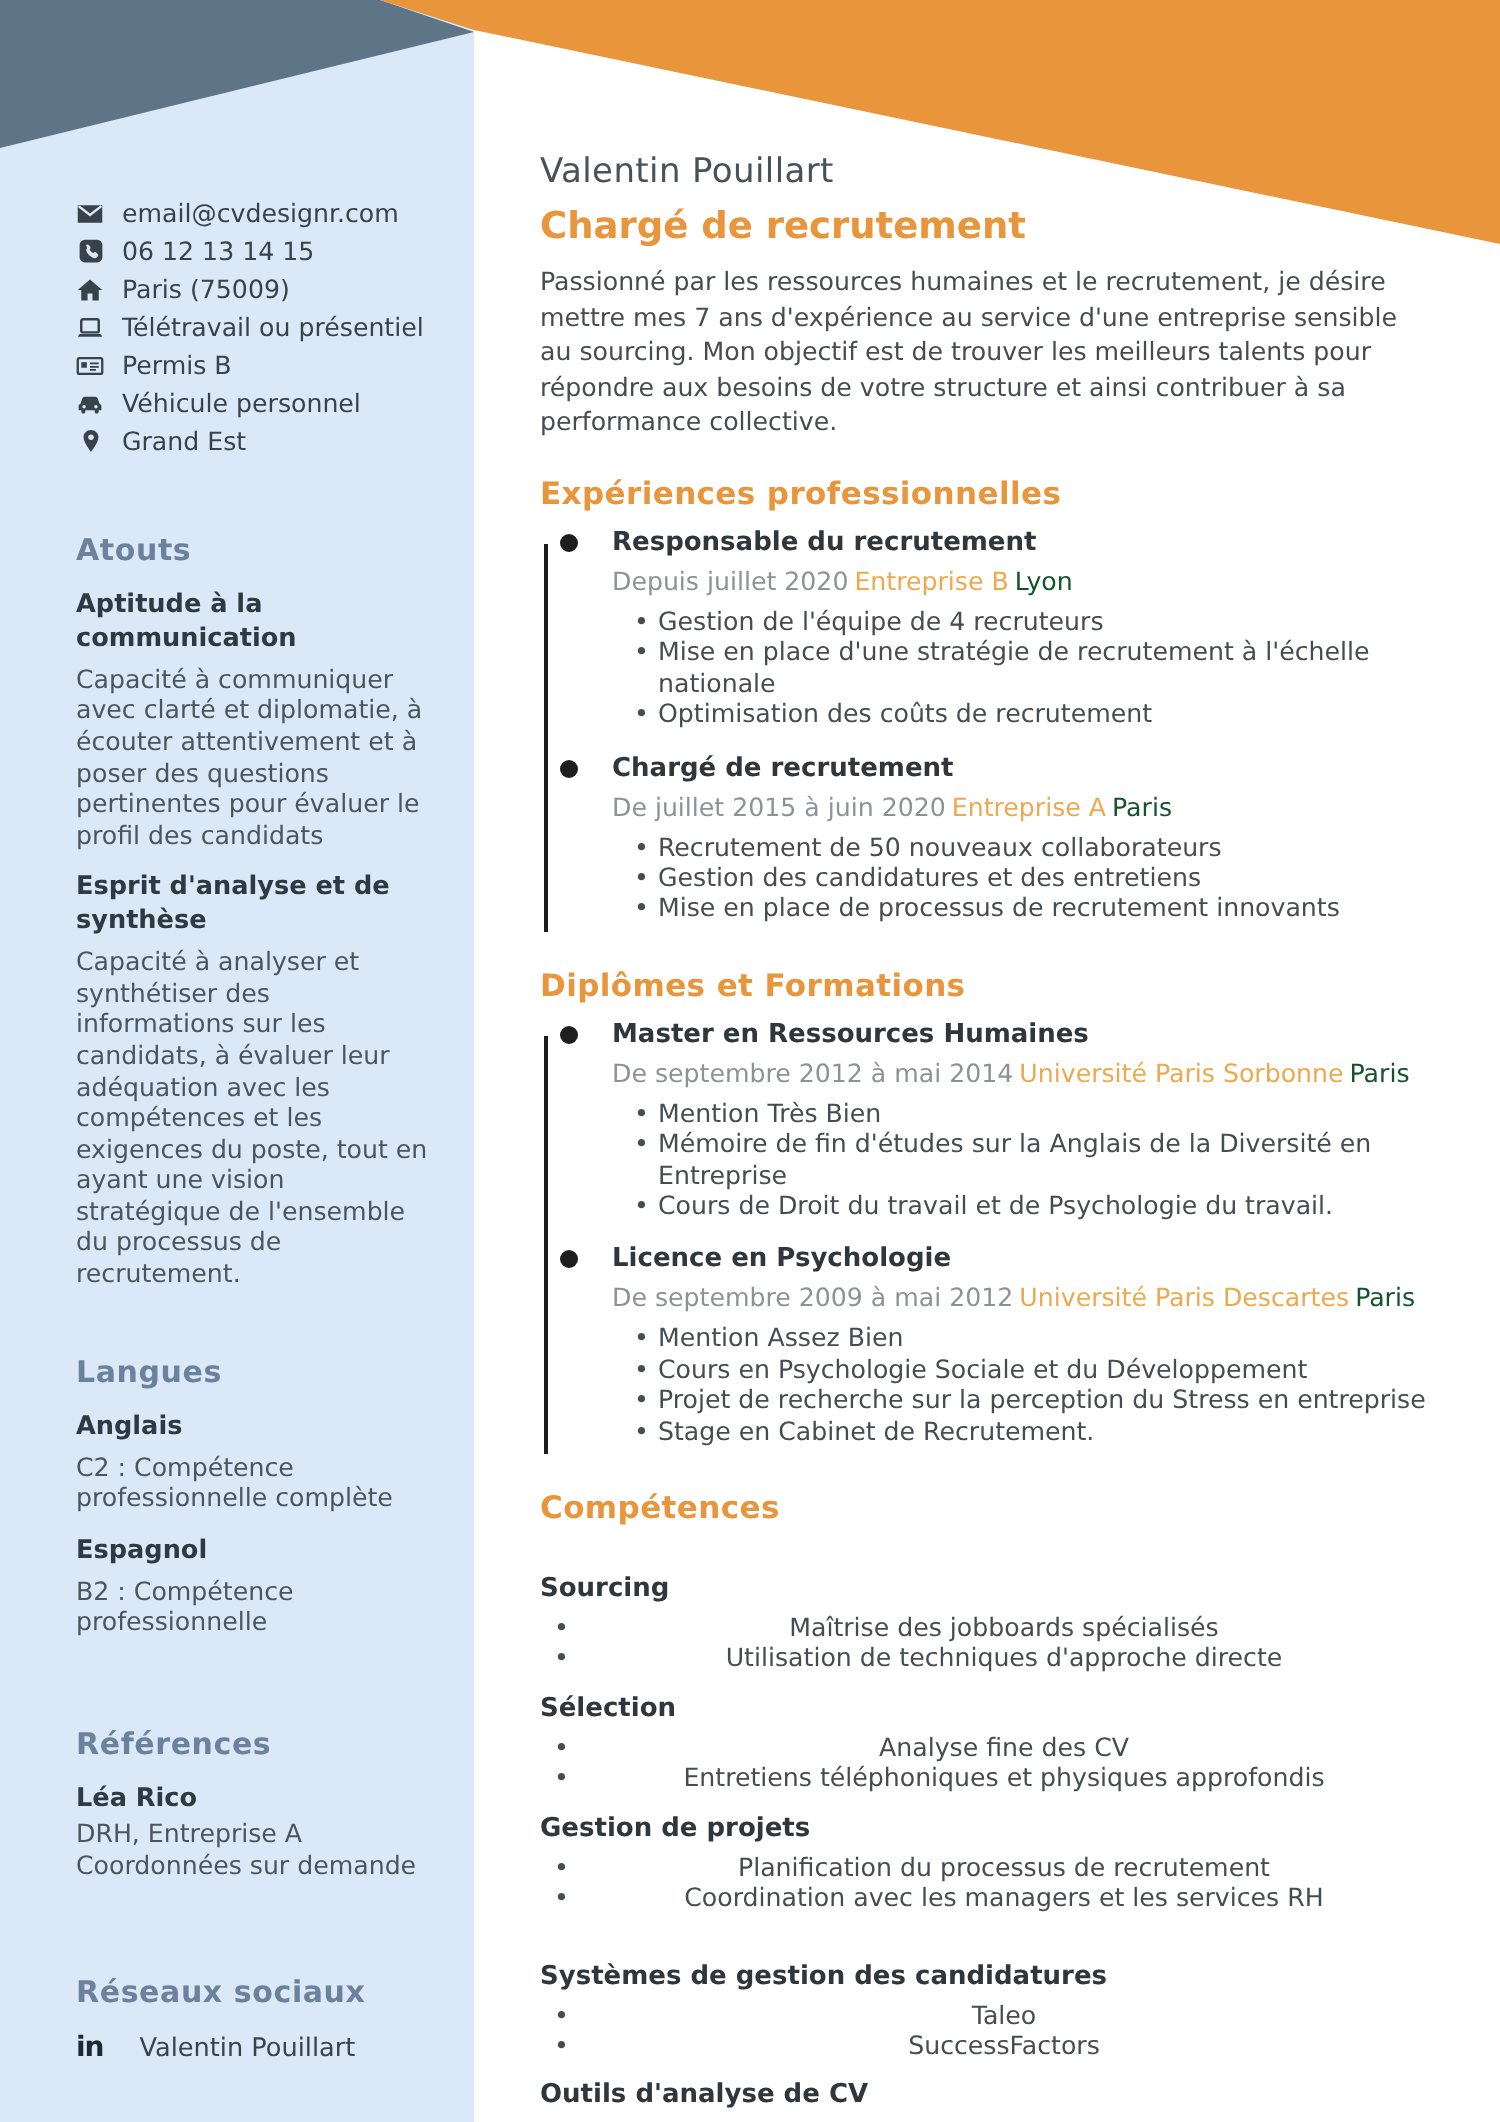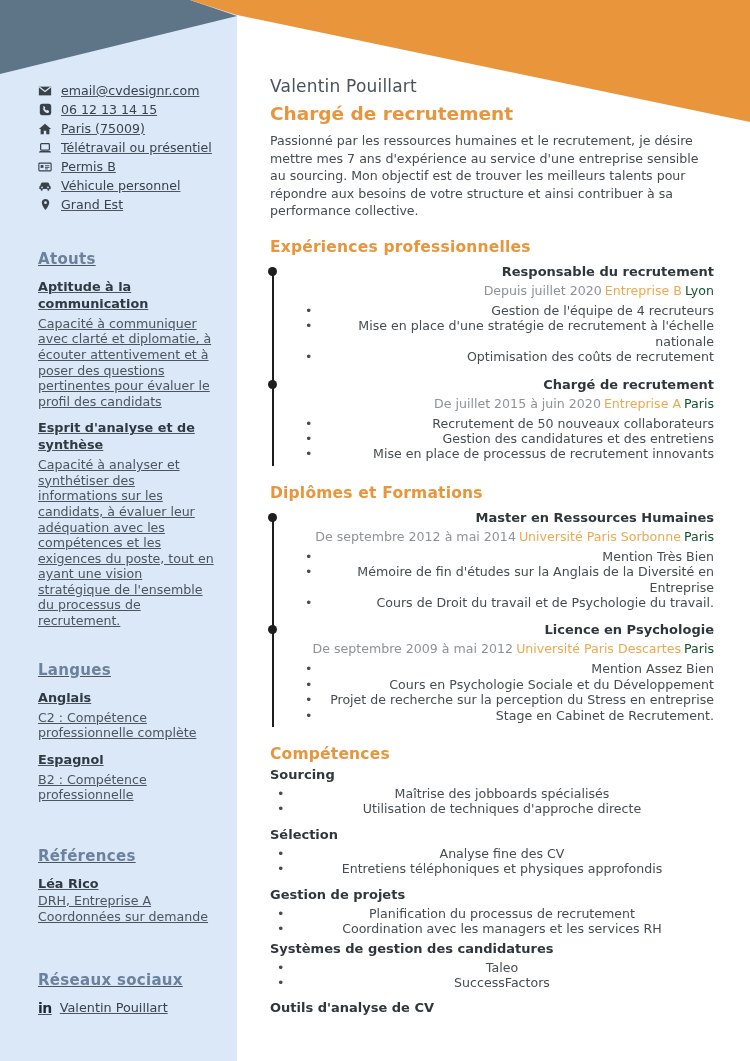--- a/index.html
+++ b/index.html
@@ -13,67 +13,67 @@
 
   
   .sidebar-bg { position:absolute; left:0; top:0; width:237px; height:1061px; background:#DAE8F7; }
   .slate-wedge { position:absolute; left:0; top:0; width:237px; height:80px; background:#5E7487;
     clip-path:polygon(0 0,190px 0,237px 16px,0 74px); z-index:2; }
   .orange-wedge { position:absolute; left:0; top:0; width:750px; height:125px; background:#E8953C;
     clip-path:polygon(190px 0,750px 0,750px 122px,237px 15px); z-index:3; }
 
   
   .sidebar { position:absolute; left:0; top:0; width:237px; height:1061px; z-index:4;
-    padding:0 22px 0 38px; color:#4C555D;text-decoration:underline; }
+    padding:16px 22px 0 38px; color:#4C555D; }
   .contact { margin-top:81px; }
   .crow { display:flex; align-items:center; gap:9px; height:19px; font-size:12.6px; color:#39424B; }
   .crow .ic { width:14px; height:14px; flex:0 0 14px; display:flex; align-items:center; justify-content:center; }
   .crow .ic svg { display:block; }
 
   .side-h { font-size:15px; font-weight:bold; color:#6B819C; letter-spacing:.3px; }
   .m-atouts { margin-top:36px; }
   .m-langues { margin-top:32px; }
   .m-refs { margin-top:44px; }
   .m-social { margin-top:46px; }
 
   .s-item-title { margin-top:11px; font-size:12.8px; font-weight:bold; color:#2F3942; line-height:1.32; }
   .s-item-text { margin-top:3px; font-size:12.6px; line-height:15.6px; color:#4C555D; }
   .ref-line { font-size:12.6px; line-height:16px; color:#4C555D; }
-  .social-row { margin-top:11px; display:flex; align-items:center; gap:8px; }
+  .social-row { margin-top:11px; display:flex; align-items:flex-end; gap:18px; }
   .in-badge { font-weight:bold; font-size:14px; color:#1E2A33; letter-spacing:-.5px; }
   .social-name { font-size:12.8px; color:#39424B; }
 
   
   .main { position:absolute; left:270px; top:76px; width:444px; z-index:4; }
   .person-name { font-size:17px; color:#49525B; letter-spacing:.2px; }
   .job-title { margin-top:7px; font-size:18.5px; font-weight:bold; color:#E8953C; }
   .summary { margin-top:8px; font-size:12.6px; line-height:17.6px; color:#464C51; }
 
   .section-h { font-size:15.5px; font-weight:bold; color:#E8953C; letter-spacing:.2px; }
   .m-exp { margin-top:18px; }
   .m-edu { margin-top:22px; }
   .m-comp { margin-top:22px; }
   .m-info { margin-top:24px; }
 
-  .timeline { position:relative; margin-left:2px; margin-top:8px; padding-left:22px;text-align:right; }
+  .timeline { position:relative; margin-left:2px; margin-top:8px; padding-left:34px; }
   .timeline::before { content:''; position:absolute; left:0; top:8px; bottom:-4px; width:2px; background:#1E1E1E; }
   .titem { position:relative; }
   .titem + .titem { margin-top:12px; }
   .titem::before { content:''; position:absolute; left:-26px; top:3px; width:9px; height:9px; border-radius:50%; background:#1E1E1E; }
   .item-title { font-size:13px; font-weight:bold; color:#2F363C; }
   .meta { margin-top:4px; font-size:12.6px; color:#8E9296; }
   .meta .org { color:#ECA94F; margin:0 3px; }
   .meta .loc { color:#14532d; }
   .bullets { margin-top:5px; }
   .bullet { position:relative; padding-left:23px; font-size:12.6px; line-height:15.4px; color:#464C51; }
   .bullet::before { content:'•'; position:absolute; left:11px; color:#464C51; }
 
   .group { }
   .group + .group { margin-top:10px; }
-  .groups { margin-top:4px; }
+  .groups { margin-top:24px; }
   .group-title { font-size:13px; font-weight:bold; color:#2F363C; }
   .cbullets { margin-top:4px;text-align:center; }
   .cbullet { position:relative; padding-left:20px; font-size:12.6px; line-height:15.4px; color:#464C51; }
   .cbullet::before { content:'•'; position:absolute; left:7px; color:#464C51; }
 </style>
 </head>
 <body>
 
 <div class="page">
   <div class="sidebar-bg"></div>

